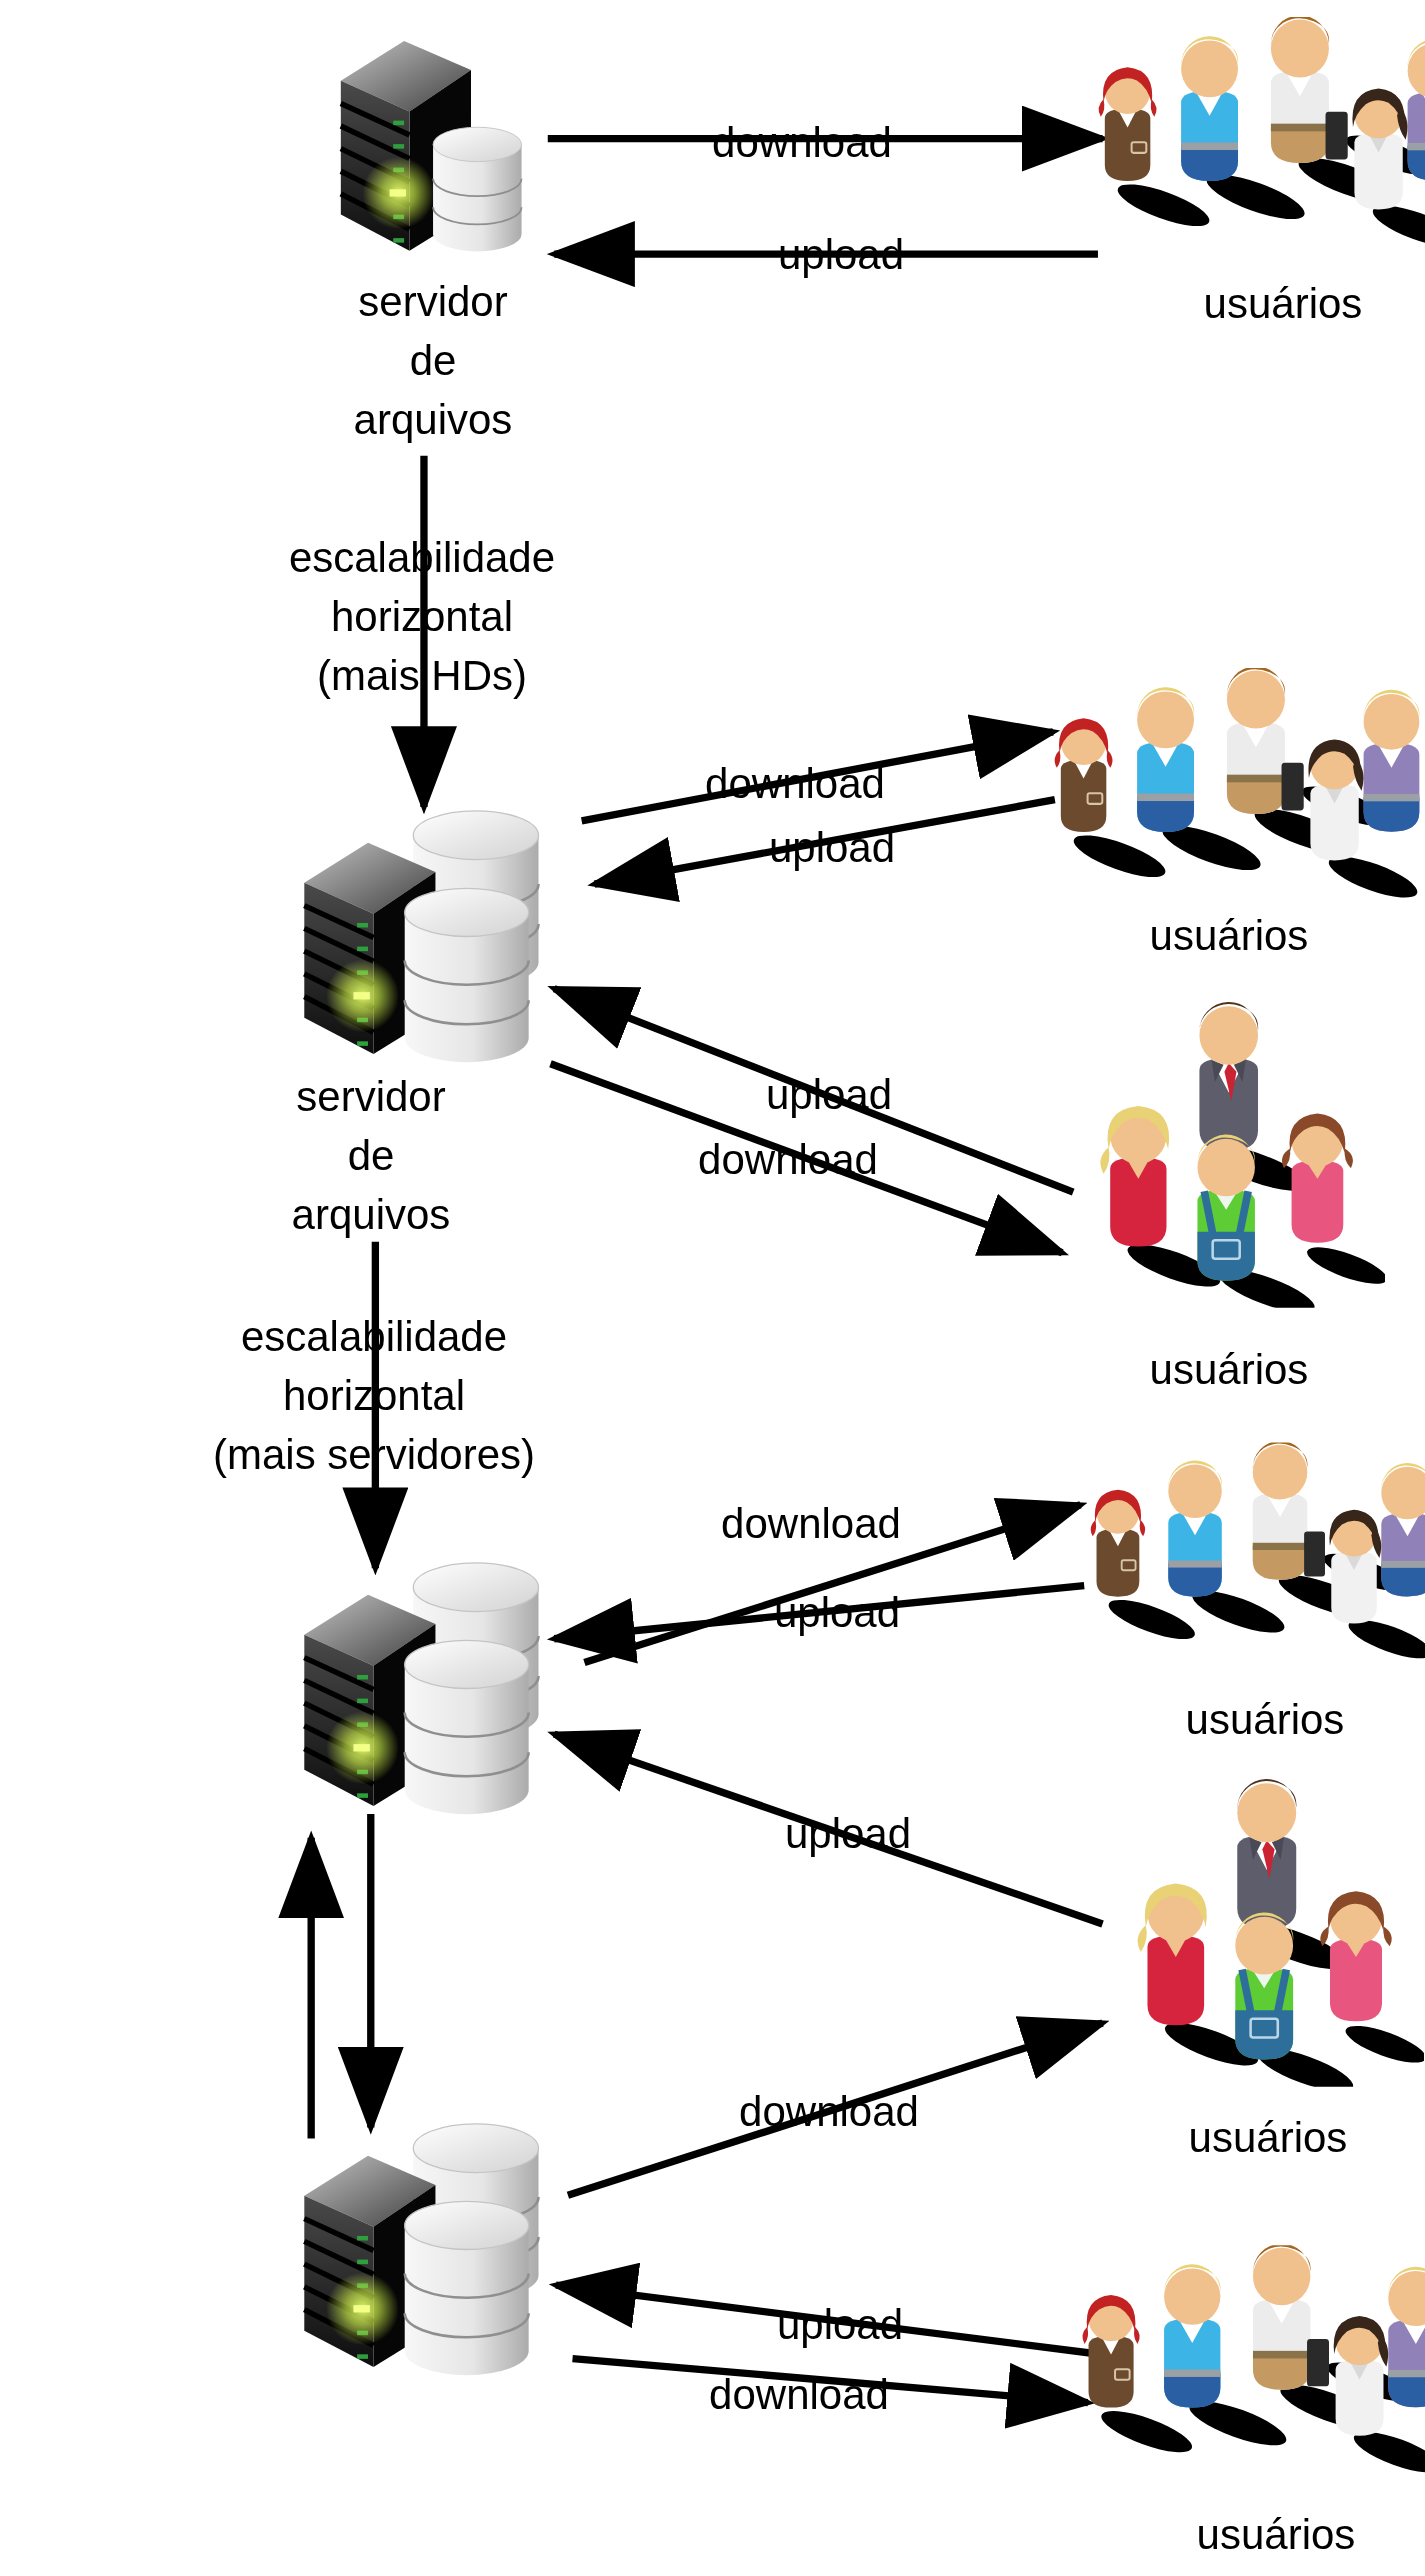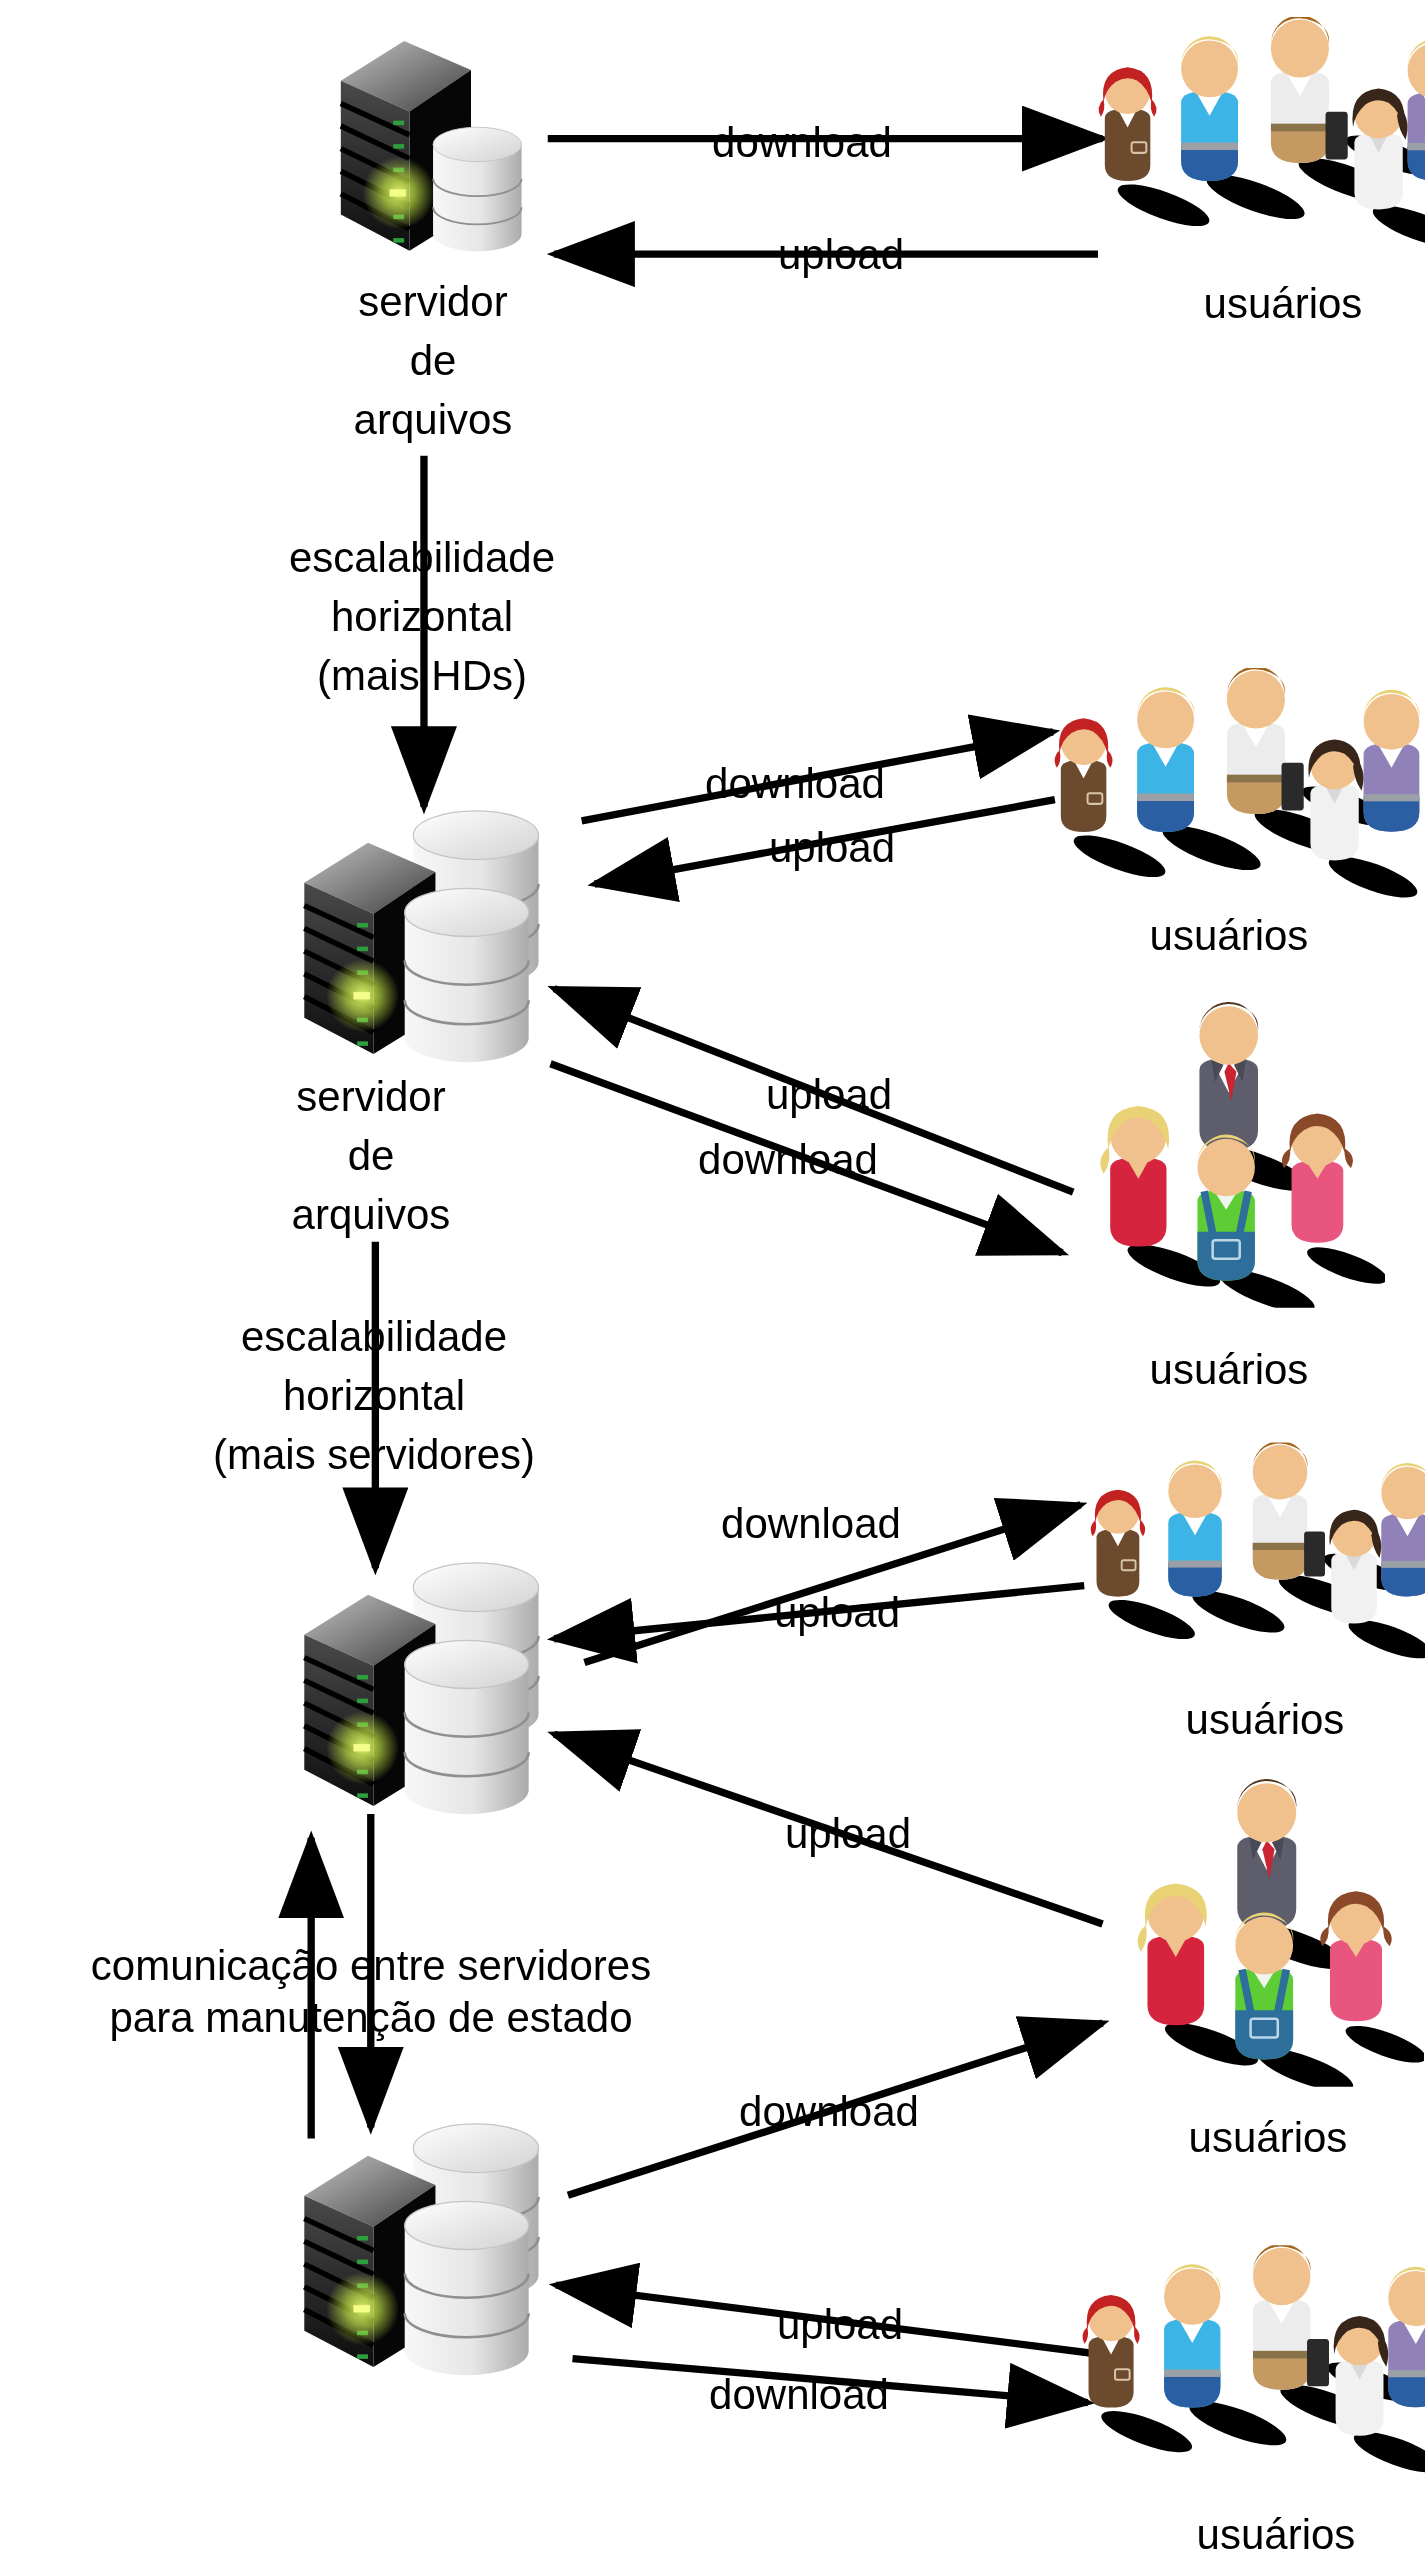--- a/index.html
+++ b/index.html
@@ -283,22 +283,20 @@
   <div class="lbl" style="left:747px;top:783px">download</div>
   <div class="lbl" style="left:784px;top:847px">upload</div>
   <div class="lbl" style="left:781px;top:1094px">upload</div>
   <div class="lbl" style="left:740px;top:1159px">download</div>
   <div class="lbl" style="left:326px;top:1395px">escalabilidade
 horizontal
 (mais servidores)</div>
   <div class="lbl" style="left:763px;top:1523px">download</div>
   <div class="lbl" style="left:789px;top:1612px">upload</div>
   <div class="lbl" style="left:800px;top:1833px">upload</div>
-  <div class="lbl comm" style="left:323px;top:1992px">comunicação entre servidores
-para  manutenção de estado</div>
   <div class="lbl" style="left:781px;top:2111px">download</div>
   <div class="lbl" style="left:792px;top:2324px">upload</div>
   <div class="lbl" style="left:751px;top:2394px">download</div>
 
   <div class="lbl" style="left:385px;top:360px">servidor
 de
 arquivos</div>
   <div class="lbl" style="left:323px;top:1155px">servidor
 de
 arquivos</div>

